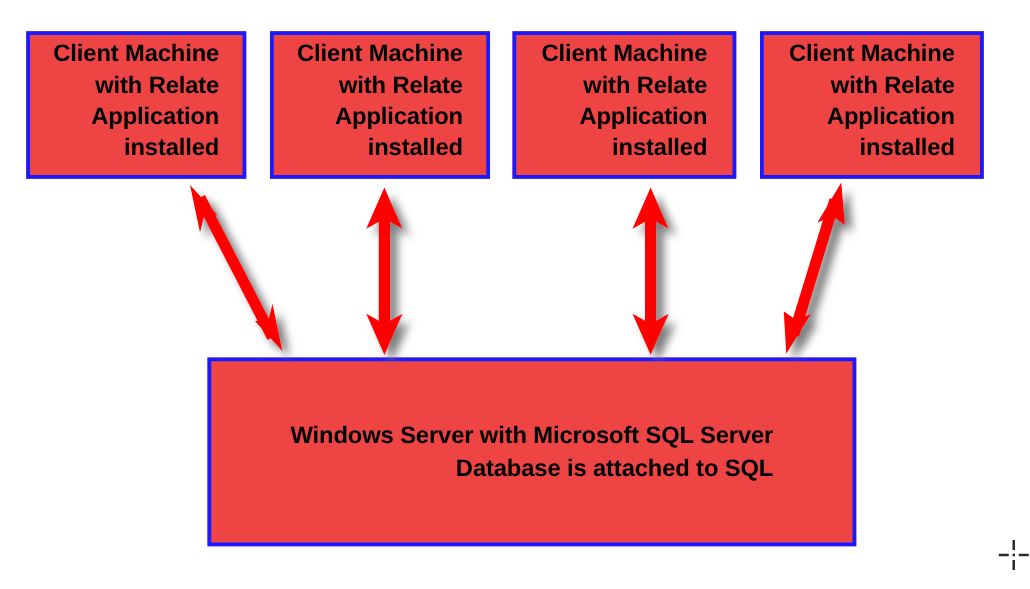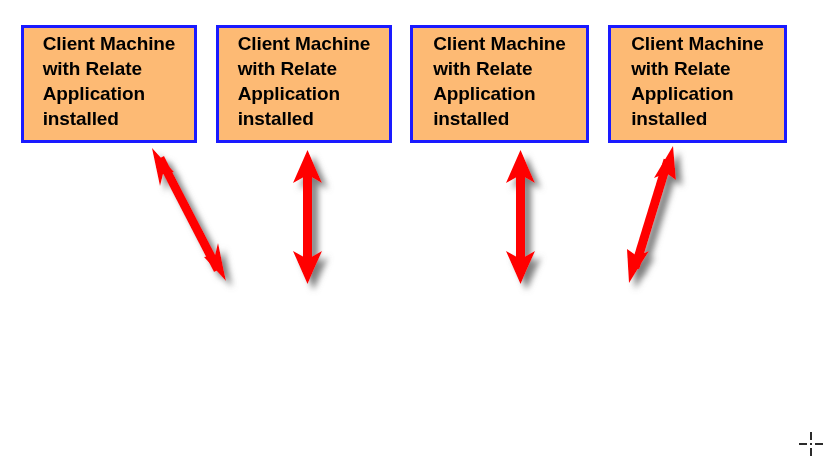--- a/index.html
+++ b/index.html
@@ -16,25 +16,25 @@
     height: 471px;
     background: #ffffff;
     overflow: hidden;
   }
 
   
   .node-box {
     position: absolute;
     box-sizing: border-box;
     border: 3px solid #1a1aff;
-    background: #fdba74;
+    background: #ef4444;
     display: flex;
     align-items: flex-start;
     justify-content: center;
-    text-align: left;
+    text-align: right;
   }
   .node-label {
     font-size: 19px;
     font-weight: bold;
     color: #000000;
     line-height: 25px;
     letter-spacing: -0.1px;
     white-space: pre-line;
     display: block;
   }
@@ -122,20 +122,24 @@
 installed</span>
   </div>
 
   <div class="node-box client-box" id="client-4">
     <span class="node-label">Client Machine
 with Relate
 Application
 installed</span>
   </div>
 
+  <div class="node-box server-box" id="server-box">
+    <span class="node-label">Windows Server with Microsoft SQL Server
+Database is attached to SQL</span>
+  </div>
 
   <svg id="arrow-layer" viewBox="0 0 824 471">
     <defs>
       <filter id="dropshadow" x="-60%" y="-60%" width="240%" height="240%">
         <feDropShadow dx="6" dy="6" stdDeviation="3.2" flood-color="#777777" flood-opacity="0.95"></feDropShadow>
       </filter>
     </defs>
 
     <g filter="url(#dropshadow)">
       <path d="M 160 158 L 218 270" stroke="#ff0000" stroke-width="9" fill="none" stroke-linecap="butt"></path>

